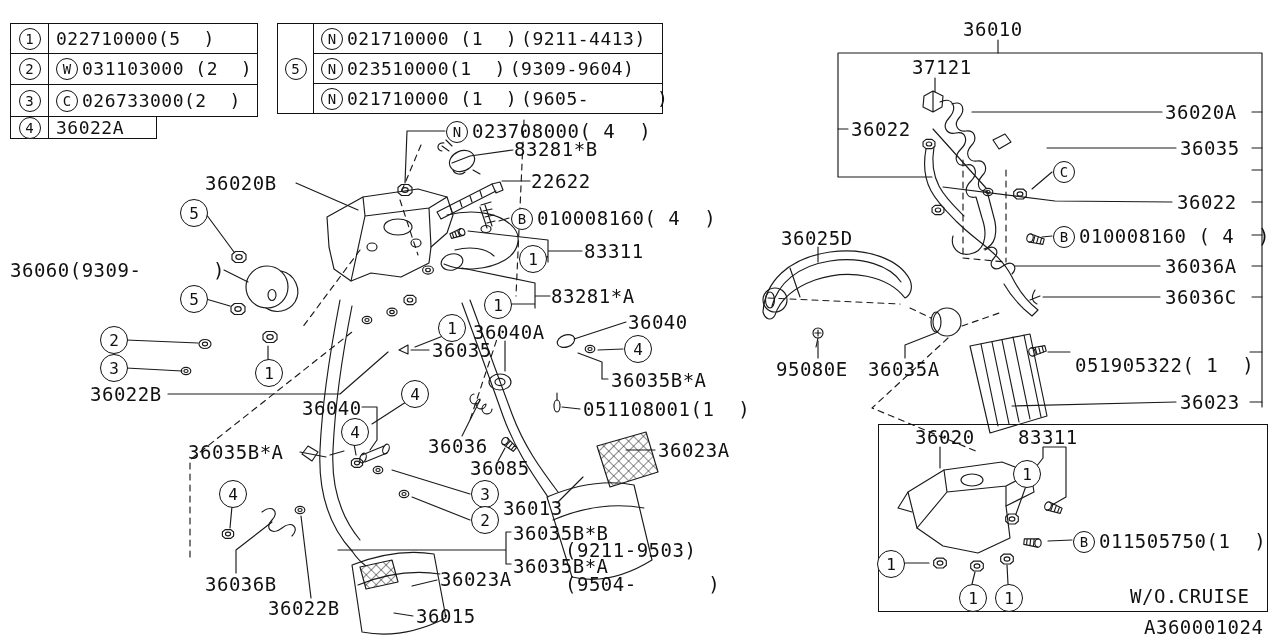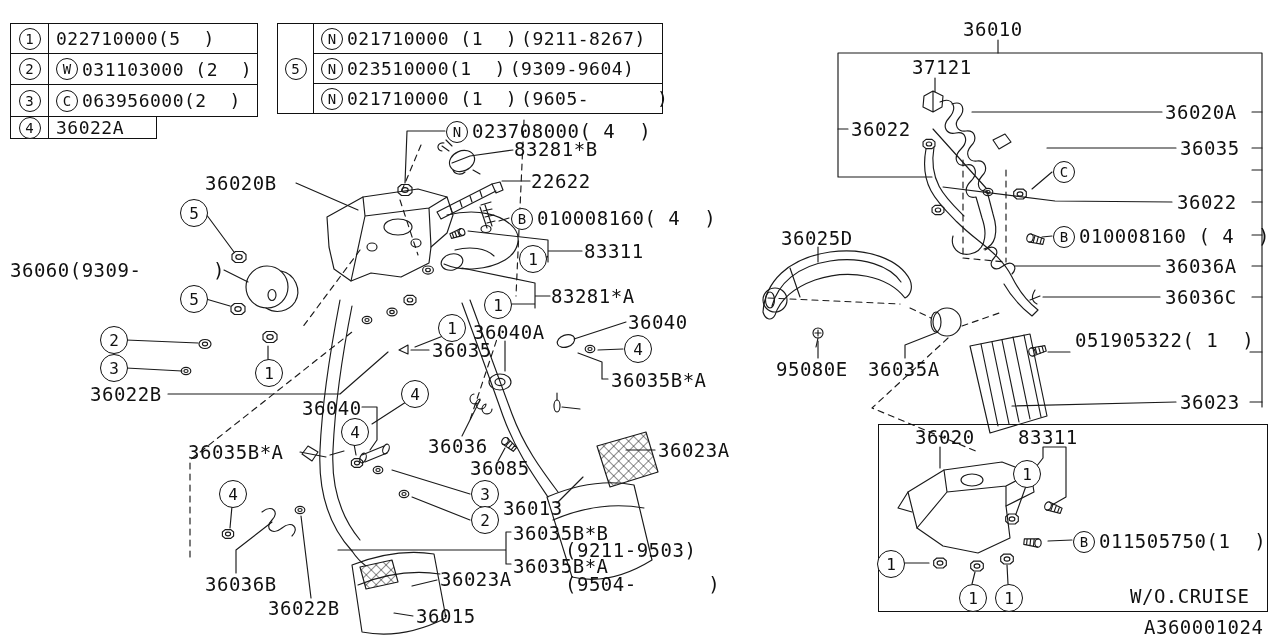--- a/index.html
+++ b/index.html
@@ -10,21 +10,21 @@
   .lines{stroke:#1a1a1a;stroke-width:1.15;fill:none;stroke-linecap:round;stroke-linejoin:round;}
   .dash{stroke-dasharray:6 5;}
   .lbl{position:absolute;font-size:19px;line-height:1.05;letter-spacing:.5px;white-space:pre;
        display:flex;align-items:center;gap:4px;}
   .circ{flex:none;display:inline-flex;width:20px;height:20px;border:1.4px solid #111;border-radius:50%;
         align-items:center;justify-content:center;font-size:14px;letter-spacing:0;background:#fff;}
   .co{position:absolute;width:26px;height:26px;border:1.5px solid #111;border-radius:50%;
       display:flex;align-items:center;justify-content:center;font-size:16px;background:#fff;}
   .trow{position:absolute;border:1.6px solid #111;display:flex;align-items:center;background:#fff;box-sizing:border-box;}
   .tnum{width:37px;align-self:stretch;border-right:1.6px solid #111;display:flex;align-items:center;justify-content:center;flex:none;}
-  .tcode{padding-left:7px;display:flex;align-items:center;gap:4px;white-space:pre;font-size:18px;letter-spacing:.5px;}
+  .tcode{padding-left:7px;display:flex;align-items:flex-start;gap:4px;white-space:pre;font-size:18px;letter-spacing:.5px;}
   .t5cell{position:absolute;border:1.6px solid #111;display:flex;align-items:center;justify-content:center;background:#fff;box-sizing:border-box;}
   .box{position:absolute;border:1.6px solid #111;box-sizing:border-box;}
 </style>
 </head>
 <body>
 
 <div id="stage">
 
 <svg class="art" width="1280" height="640" viewBox="0 0 1280 640">
   <defs>
@@ -251,36 +251,36 @@
   <div class="trow" style="left:10px;top:53px;width:248px;height:32px">
     <div class="tnum">
           <span class="circ">2</span>
         </div>
     <div class="tcode"><span class="circ">W</span><span>031103000 (2  )</span></div>
   </div>
   <div class="trow" style="left:10px;top:84px;width:248px;height:33px">
     <div class="tnum">
           <span class="circ">3</span>
         </div>
-    <div class="tcode"><span class="circ">C</span><span>063956000(2  )</span></div>
+    <div class="tcode"><span class="circ">C</span><span>026733000(2  )</span></div>
   </div>
   <div class="trow" style="left:10px;top:116px;width:147px;height:23px">
     <div class="tnum">
           <span class="circ">4</span>
         </div>
     <div class="tcode"><span>36022A</span></div>
   </div>
 </div>
 
 <div>
   <div class="t5cell" style="left:277px;top:23px;width:37px;height:91px">
     <span class="circ">5</span>
   </div>
   <div class="trow" style="left:313px;top:23px;width:350px;height:31px">
-    <div class="tcode"><span class="circ">N</span><span>021710000 (1  )</span><span>(9211-8267)</span></div>
+    <div class="tcode"><span class="circ">N</span><span>021710000 (1  )</span><span>(9211-4413)</span></div>
   </div>
   <div class="trow" style="left:313px;top:53px;width:350px;height:31px">
     <div class="tcode"><span class="circ">N</span><span>023510000(1  )</span><span>(9309-9604)</span></div>
   </div>
   <div class="trow" style="left:313px;top:83px;width:350px;height:31px">
     <div class="tcode"><span class="circ">N</span><span>021710000 (1  )</span><span>(9605-      )</span></div>
   </div>
 </div>
 
 <div class="box" style="left:878px;top:424px;width:390px;height:188px"></div>
@@ -291,20 +291,21 @@
 <div class="lbl" style="left:446px;top:121px"><span class="circ">N</span><span>023708000( 4  )</span></div>
 <div class="lbl" style="left:514px;top:140px">83281*B</div>
 <div class="lbl" style="left:531px;top:172px">22622</div>
 <div class="lbl" style="left:511px;top:208px"><span class="circ">B</span><span>010008160( 4  )</span></div>
 <div class="lbl" style="left:584px;top:242px">83311</div>
 <div class="lbl" style="left:551px;top:287px">83281*A</div>
 <div class="lbl" style="left:473px;top:323px">36040A</div>
 <div class="lbl" style="left:432px;top:341px">36035</div>
 <div class="lbl" style="left:628px;top:313px">36040</div>
 <div class="lbl" style="left:611px;top:371px">36035B*A</div>
+<div class="lbl" style="left:583px;top:400px">051108001(1  )</div>
 <div class="lbl" style="left:302px;top:399px">36040</div>
 <div class="lbl" style="left:428px;top:437px">36036</div>
 <div class="lbl" style="left:470px;top:459px">36085</div>
 <div class="lbl" style="left:503px;top:499px">36013</div>
 <div class="lbl" style="left:513px;top:524px">36035B*B</div>
 <div class="lbl" style="left:565px;top:541px">(9211-9503)</div>
 <div class="lbl" style="left:513px;top:557px">36035B*A</div>
 <div class="lbl" style="left:565px;top:575px">(9504-      )</div>
 <div class="lbl" style="left:440px;top:570px">36023A</div>
 <div class="lbl" style="left:416px;top:607px">36015</div>
@@ -318,21 +319,21 @@
 <div class="lbl" style="left:1165px;top:103px">36020A</div>
 <div class="lbl" style="left:1180px;top:139px">36035</div>
 <div class="lbl" style="left:1053px;top:161px"><span class="circ">C</span></div>
 <div class="lbl" style="left:1177px;top:193px">36022</div>
 <div class="lbl" style="left:1053px;top:226px"><span class="circ">B</span><span>010008160 ( 4  )</span></div>
 <div class="lbl" style="left:1165px;top:257px">36036A</div>
 <div class="lbl" style="left:1165px;top:288px">36036C</div>
 <div class="lbl" style="left:781px;top:229px">36025D</div>
 <div class="lbl" style="left:776px;top:360px">95080E</div>
 <div class="lbl" style="left:868px;top:360px">36035A</div>
-<div class="lbl" style="left:1075px;top:331px">051905322( 1  )</div>
+<div class="lbl" style="left:1075px;top:356px">051905322( 1  )</div>
 <div class="lbl" style="left:1180px;top:393px">36023</div>
 <div class="lbl" style="left:915px;top:428px">36020</div>
 <div class="lbl" style="left:1018px;top:428px">83311</div>
 <div class="lbl" style="left:1073px;top:531px"><span class="circ">B</span><span>011505750(1  )</span></div>
 <div class="lbl" style="left:1130px;top:587px">W/O.CRUISE</div>
 <div class="lbl" style="left:1144px;top:618px">A360001024</div>
 
 <div class="co" style="left:180px;top:199px">5</div>
 <div class="co" style="left:180px;top:285px">5</div>
 <div class="co" style="left:100px;top:326px">2</div>

